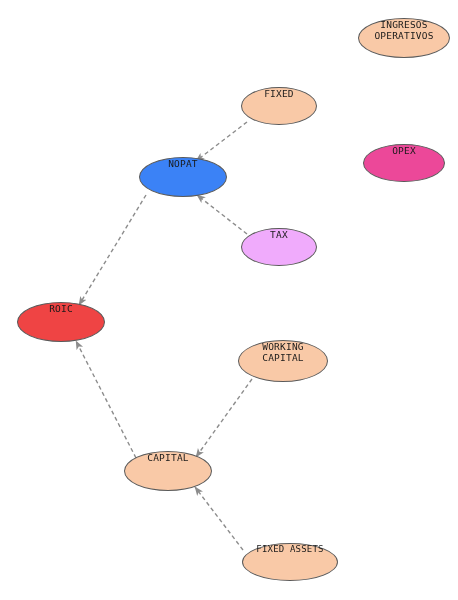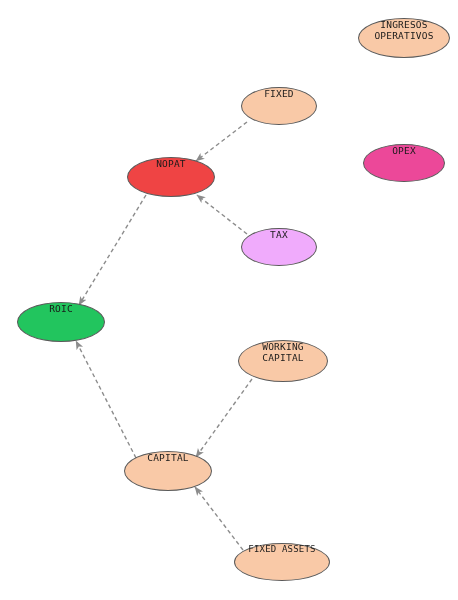--- a/index.html
+++ b/index.html
@@ -71,34 +71,34 @@
       <div class="node" style="left: 358px; top: 18px; width: 92px; height: 40px; background: rgb(249, 201, 167); border-color: rgb(90, 90, 90);">
         <span class="node-label" style="color: rgb(26, 26, 26);">INGRESOS
 OPERATIVOS</span>
       </div>
       <div class="node" style="left: 241px; top: 87px; width: 76px; height: 38px; background: rgb(249, 201, 167); border-color: rgb(90, 90, 90);">
         <span class="node-label" style="color: rgb(26, 26, 26);">FIXED</span>
       </div>
       <div class="node" style="left: 363px; top: 144px; width: 82px; height: 38px; background: #ec4899; border-color: rgb(90, 90, 90);">
         <span class="node-label" style="color: rgb(26, 26, 26);">OPEX</span>
       </div>
-      <div class="node" style="left: 127px; top: 157px; width: 88px; height: 40px; background: #ef4444; border-color: rgb(90, 90, 90);">
+      <div class="node" style="left: 139px; top: 157px; width: 88px; height: 40px; background: #3b82f6; border-color: rgb(90, 90, 90);">
         <span class="node-label" style="color: rgb(26, 26, 26);">NOPAT</span>
       </div>
       <div class="node" style="left: 241px; top: 228px; width: 76px; height: 38px; background: #f0abfc; border-color: rgb(90, 90, 90);">
         <span class="node-label" style="color: rgb(26, 26, 26);">TAX</span>
       </div>
-      <div class="node" style="left: 17px; top: 302px; width: 88px; height: 40px; background: #22c55e; border-color: rgb(90, 90, 90);">
+      <div class="node" style="left: 17px; top: 302px; width: 88px; height: 40px; background: #ef4444; border-color: rgb(90, 90, 90);">
         <span class="node-label" style="color: rgb(26, 26, 26);">ROIC</span>
       </div>
       <div class="node" style="left: 238px; top: 340px; width: 90px; height: 42px; background: rgb(249, 201, 167); border-color: rgb(90, 90, 90);">
         <span class="node-label" style="color: rgb(26, 26, 26);">WORKING
 CAPITAL</span>
       </div>
       <div class="node" style="left: 124px; top: 451px; width: 88px; height: 40px; background: rgb(249, 201, 167); border-color: rgb(90, 90, 90);">
         <span class="node-label" style="color: rgb(26, 26, 26);">CAPITAL</span>
       </div>
-      <div class="node node-wide" style="left: 234px; top: 543px; width: 96px; height: 38px; background: rgb(249, 201, 167); border-color: rgb(90, 90, 90);">
+      <div class="node node-wide" style="left: 242px; top: 543px; width: 96px; height: 38px; background: rgb(249, 201, 167); border-color: rgb(90, 90, 90);">
         <span class="node-label" style="color: rgb(26, 26, 26);">FIXED ASSETS</span>
       </div>
     </div>
 
 </div>
 
 </body></html>

